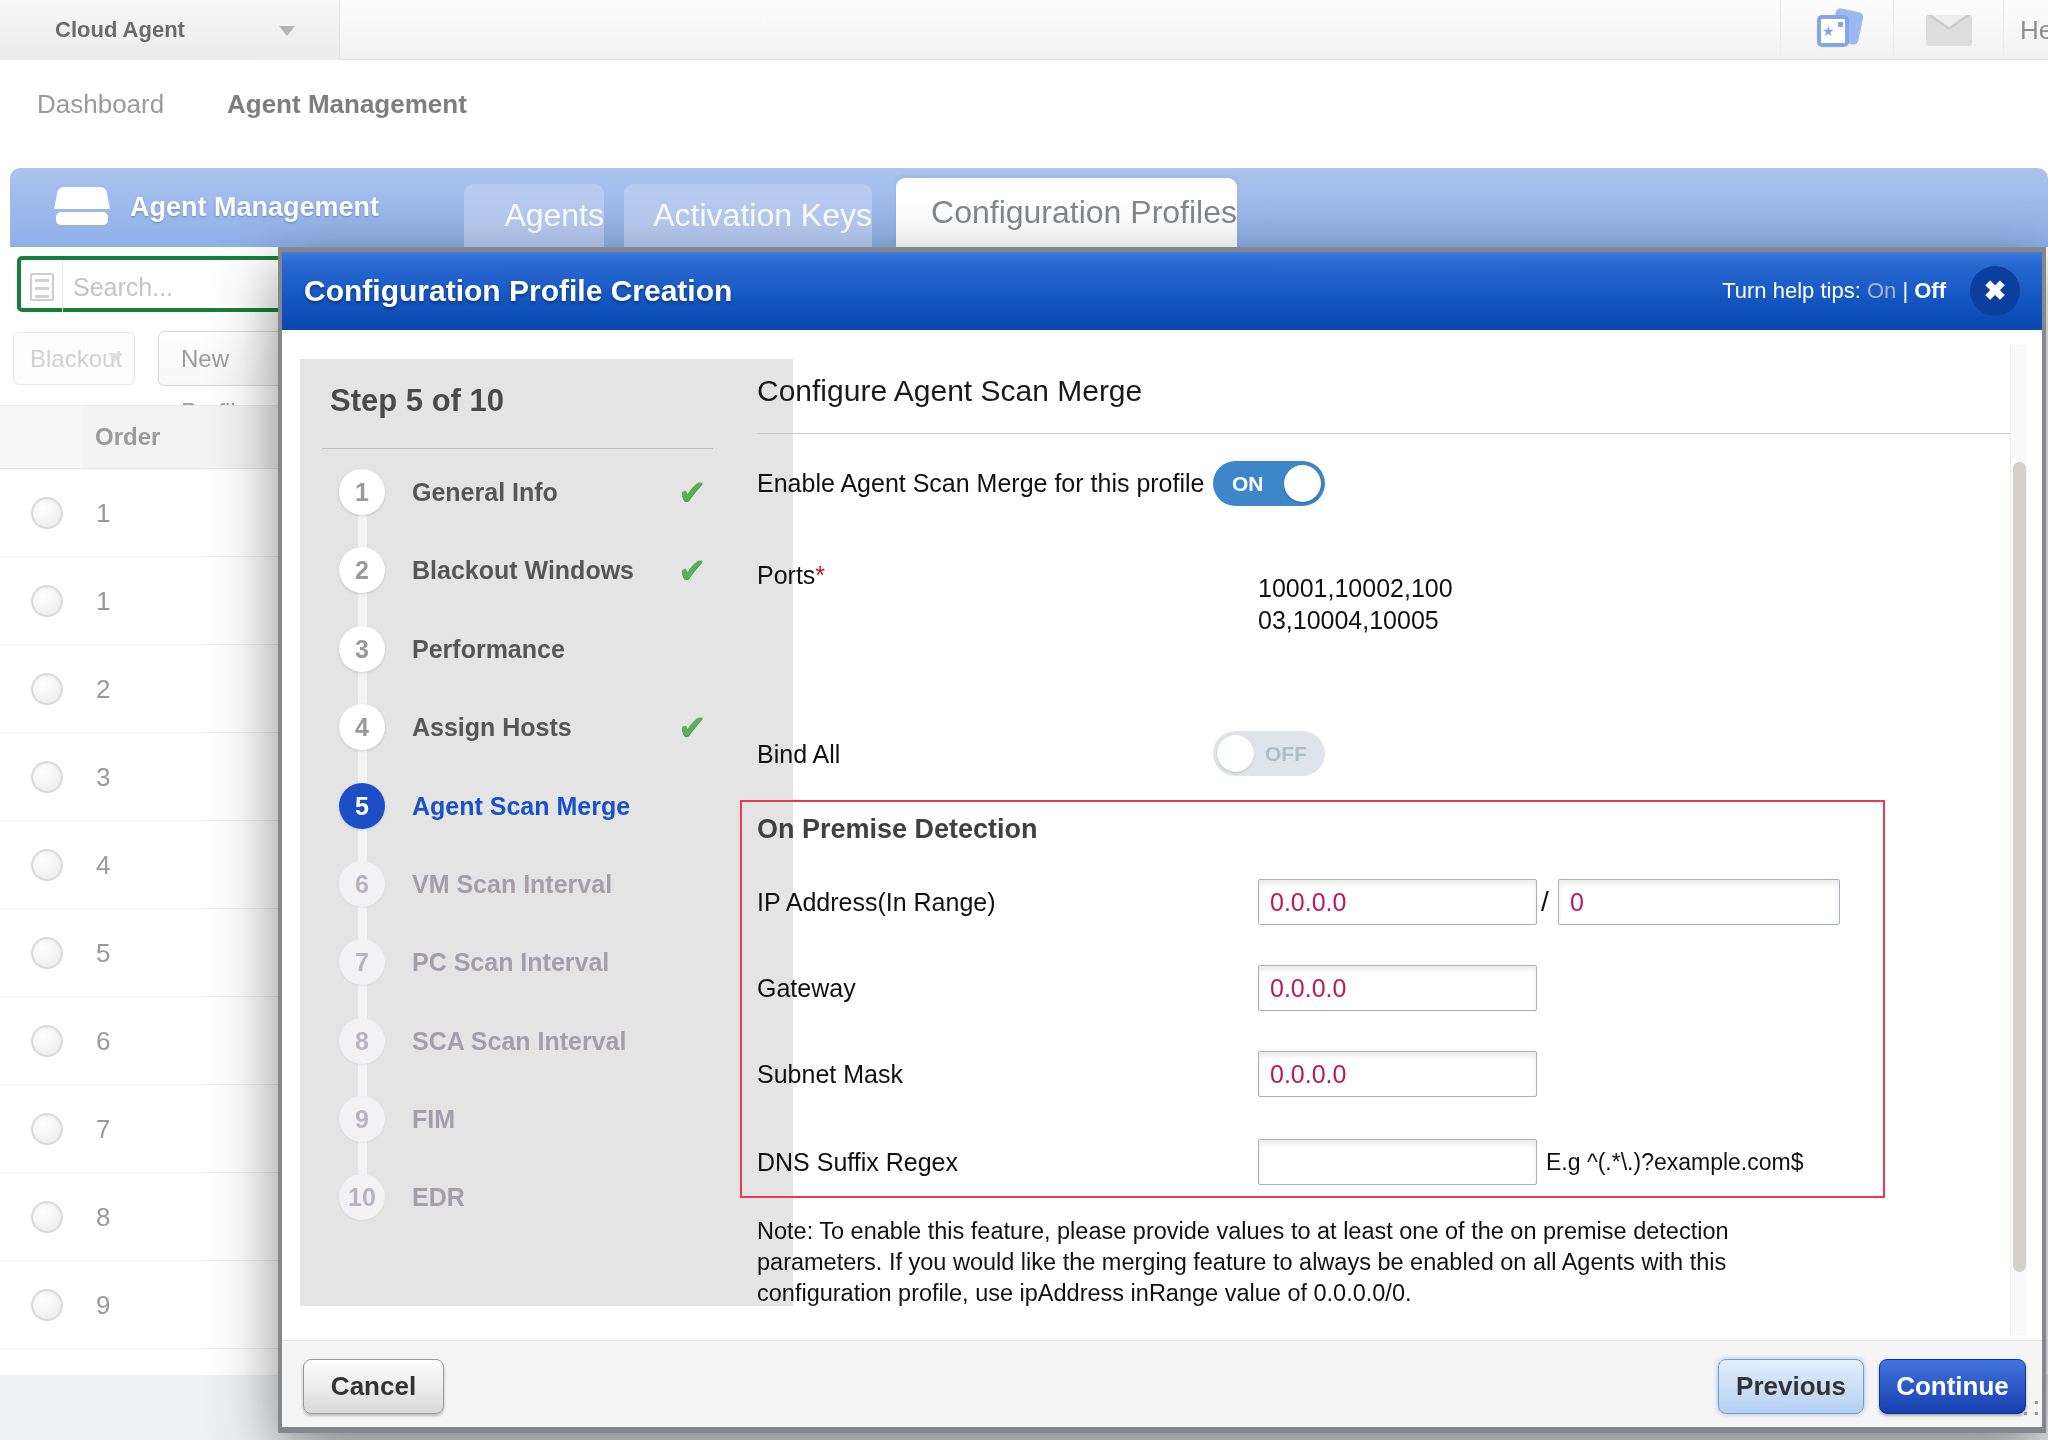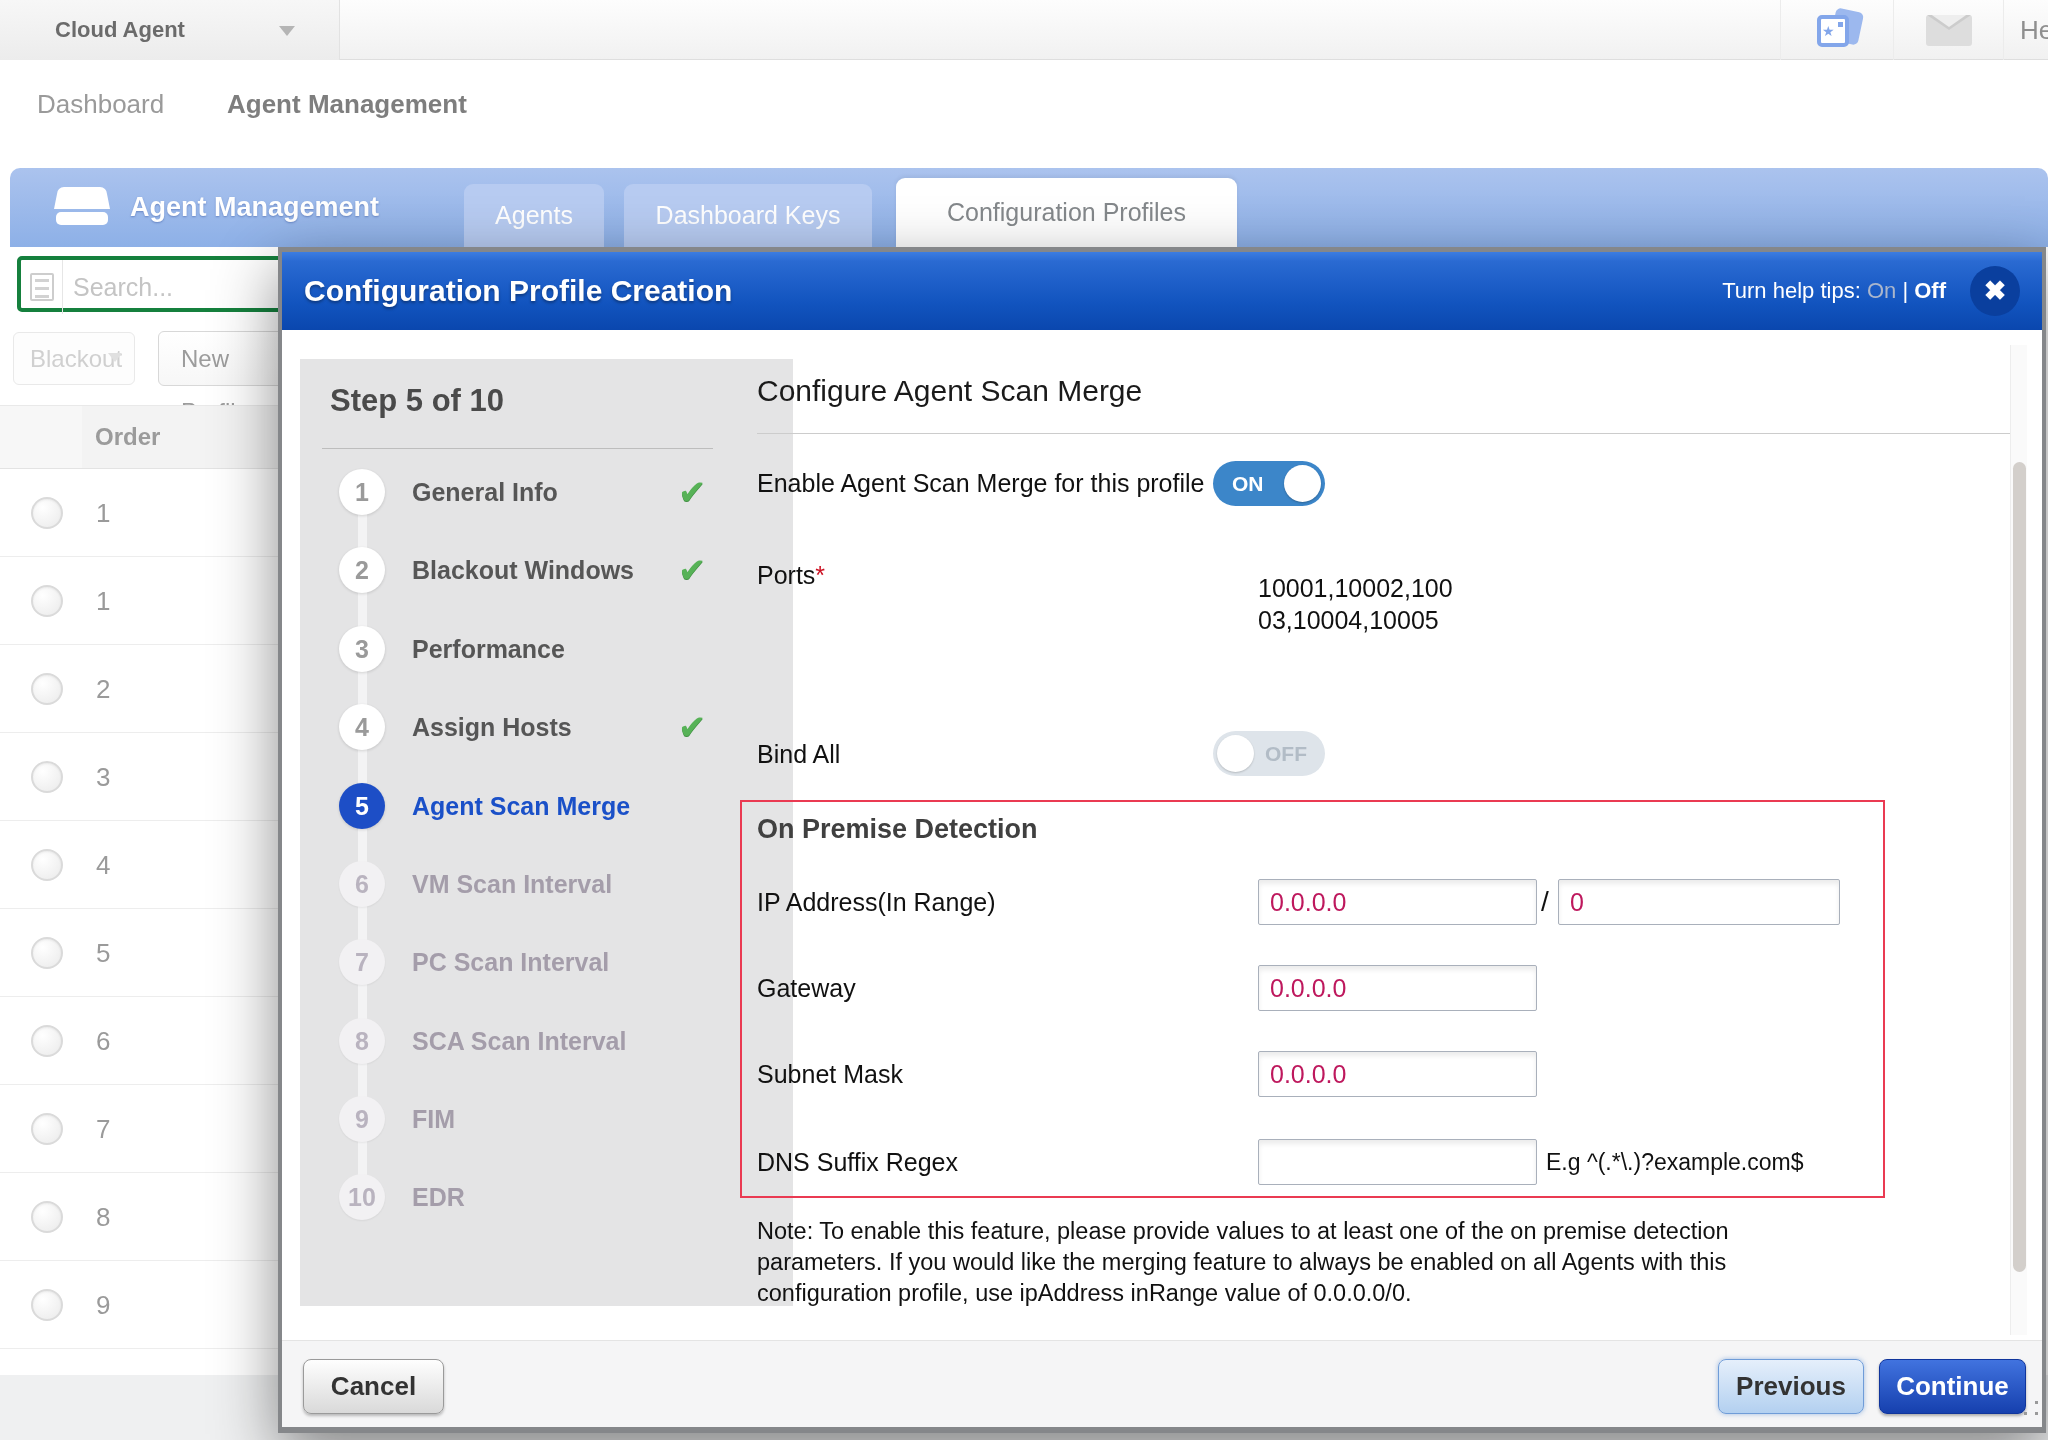--- a/index.html
+++ b/index.html
@@ -42,22 +42,22 @@
   .breadcrumb { position:absolute; left:0; top:61px; width:2048px; height:105px; background:#fff; }
   .bc-dashboard { position:absolute; left:37px; top:0; line-height:86px; font-size:26px; color:#9a9a9a; cursor:pointer; }
   .bc-agentmgmt { position:absolute; left:227px; top:0; line-height:86px; font-size:26px; font-weight:bold; color:#7e7e7e; cursor:pointer; }
 
   
   .modulebar { position:absolute; left:10px; top:168px; width:2038px; height:79px;
     background:linear-gradient(#abc3ee,#8db0e7); border-radius:10px 10px 0 0; }
   .drive-icon { position:absolute; left:40px; top:16px; }
   .module-title { position:absolute; left:120px; top:0; line-height:79px; font-size:27px;
     font-weight:bold; color:#fff; text-shadow:0 1px 2px rgba(70,100,170,.6); }
-  .tab { position:absolute; border-radius:9px 9px 0 0; text-align:center; cursor:pointer;
-    font-size:25px; color:#fff; }
+  .tab { position:absolute; border-radius:9px 9px 0 0; text-align:right; cursor:pointer;
+    font-size:32px; color:#fff; }
   .tab-inactive { background:#b7cbf1; top:184px; height:63px; line-height:63px; }
   .tab-agents { left:464px; width:140px; }
   .tab-activation { left:624px; width:248px; }
   .tab-config { left:896px; width:341px; top:178px; height:69px; line-height:69px;
     background:#ffffff; color:#84888b; box-shadow:0 -2px 4px rgba(0,0,0,.06); }
 
   
   .page-lower { position:absolute; left:0; top:1375px; width:2048px; height:65px; background:#eff0f1; }
   .list-panel { position:absolute; left:0; top:247px; width:300px; height:1128px;
     background:#fff; border-radius:0 0 0 12px; }
@@ -207,21 +207,21 @@
 <div class="modulebar">
   <span class="drive-icon">
     <svg width="64" height="46" viewBox="0 0 64 46">
       <path d="M14 3 h36 a7 7 0 0 1 7 7 l3 15 h-56 l3 -15 a7 7 0 0 1 7 -7 z" fill="#ffffff"></path>
       <rect x="6" y="28" width="52" height="13" rx="5" fill="#ffffff"></rect>
     </svg>
   </span>
   <span class="module-title">Agent Management</span>
 </div>
 <div class="tab tab-inactive tab-agents">Agents</div>
-<div class="tab tab-inactive tab-activation">Dashboard Keys</div>
+<div class="tab tab-inactive tab-activation">Activation Keys</div>
 <div class="tab tab-config">Configuration Profiles</div>
 
 <div class="page-lower"></div>
 <div class="list-panel">
   <div class="search-box">
     <span class="search-iconbox">
       <span class="doc-icon"></span>
     </span>
     <input class="search-input" placeholder="Search..." style="">
   </div>

